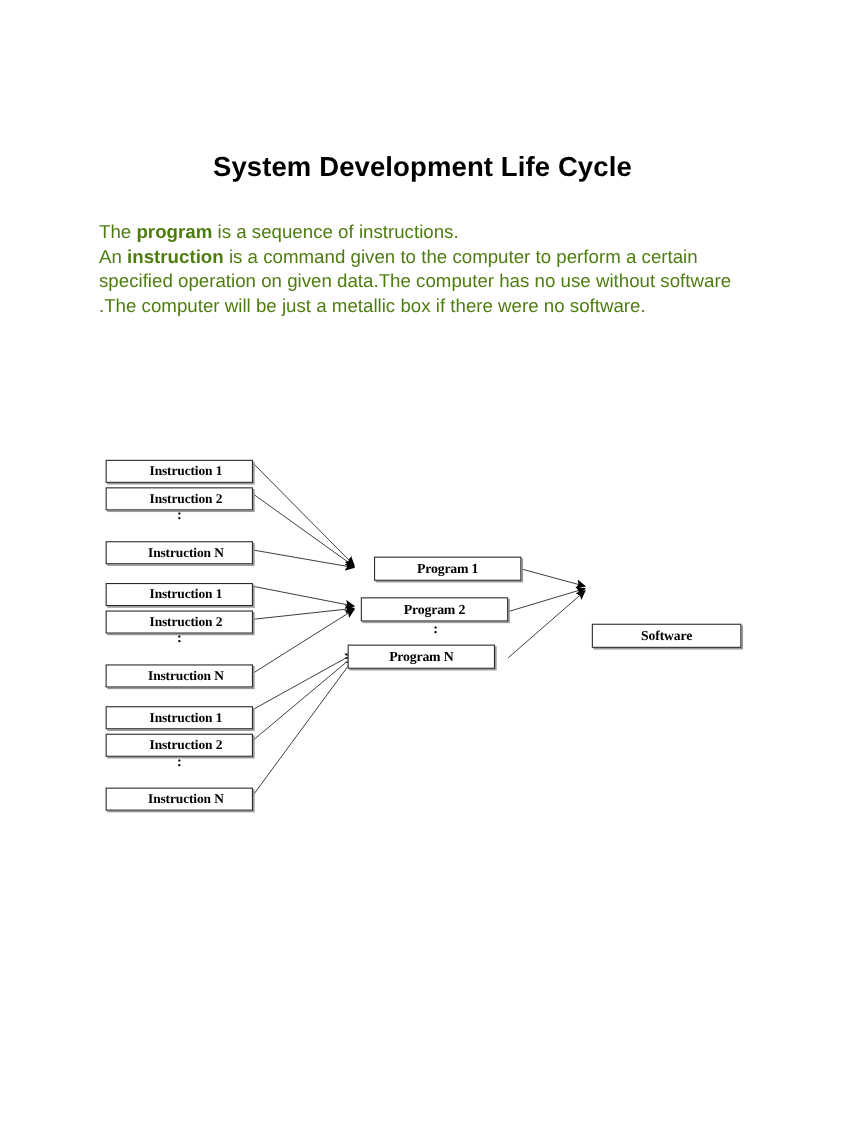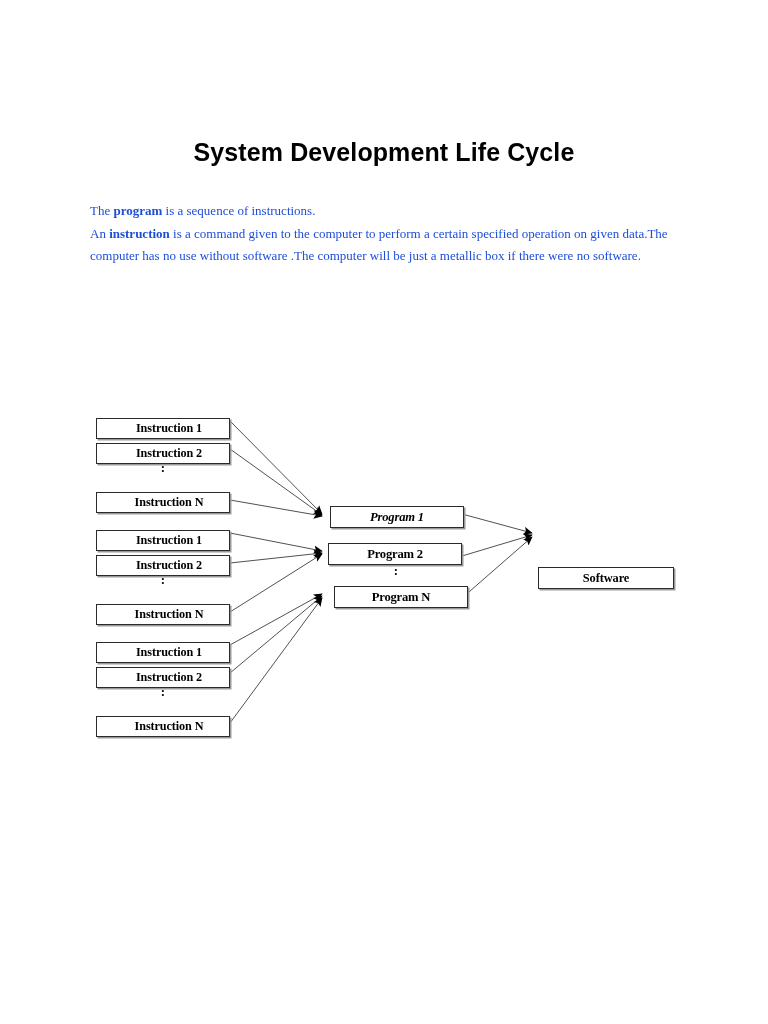--- a/index.html
+++ b/index.html
@@ -35,24 +35,24 @@
     letter-spacing: 0.1px;
     color: #000;
   }
 
   
   .body-copy {
     position: absolute;
     left: 90px;
     top: 200px;
     width: 586px;
-    font-family: Liberation Serif, serif;
-    font-size: 13px;
+    font-family: Liberation Sans, sans-serif;
+    font-size: 17px;
     line-height: 22.6px;
-    color: #1d4ed8;
+    color: #4d7c0f;
   }
   .body-copy p {
     margin: 0;
   }
   .body-copy b {
     font-weight: bold;
   }
 
   
   .diagram {
@@ -174,23 +174,23 @@
     </div>
     <div class="node instruction" style="left:96px; top:604px;">Instruction N</div>
 
     <div class="node instruction" style="left:96px; top:642px;">Instruction 1</div>
     <div class="node instruction" style="left:96px; top:667px;">Instruction 2</div>
     <div class="vdots" style="left:155px; top:688px;">
       <span>:</span>
     </div>
     <div class="node instruction" style="left:96px; top:716px;">Instruction N</div>
 
-    <div class="node program" style="left:330px; top:506px;font-style:italic;">Program 1</div>
+    <div class="node program" style="left:340px; top:506px;">Program 1</div>
     <div class="node program" style="left:328px; top:543px;">Program 2</div>
     <div class="vdots" style="left:388px; top:567px;">
       <span>:</span>
     </div>
-    <div class="node program" style="left:334px; top:586px;">Program N</div>
+    <div class="node program" style="left:316px; top:586px;">Program N</div>
 
     <div class="node software" style="left:538px; top:525px;">Software</div>
 
   </div>
 </div>
 
 </body></html>

